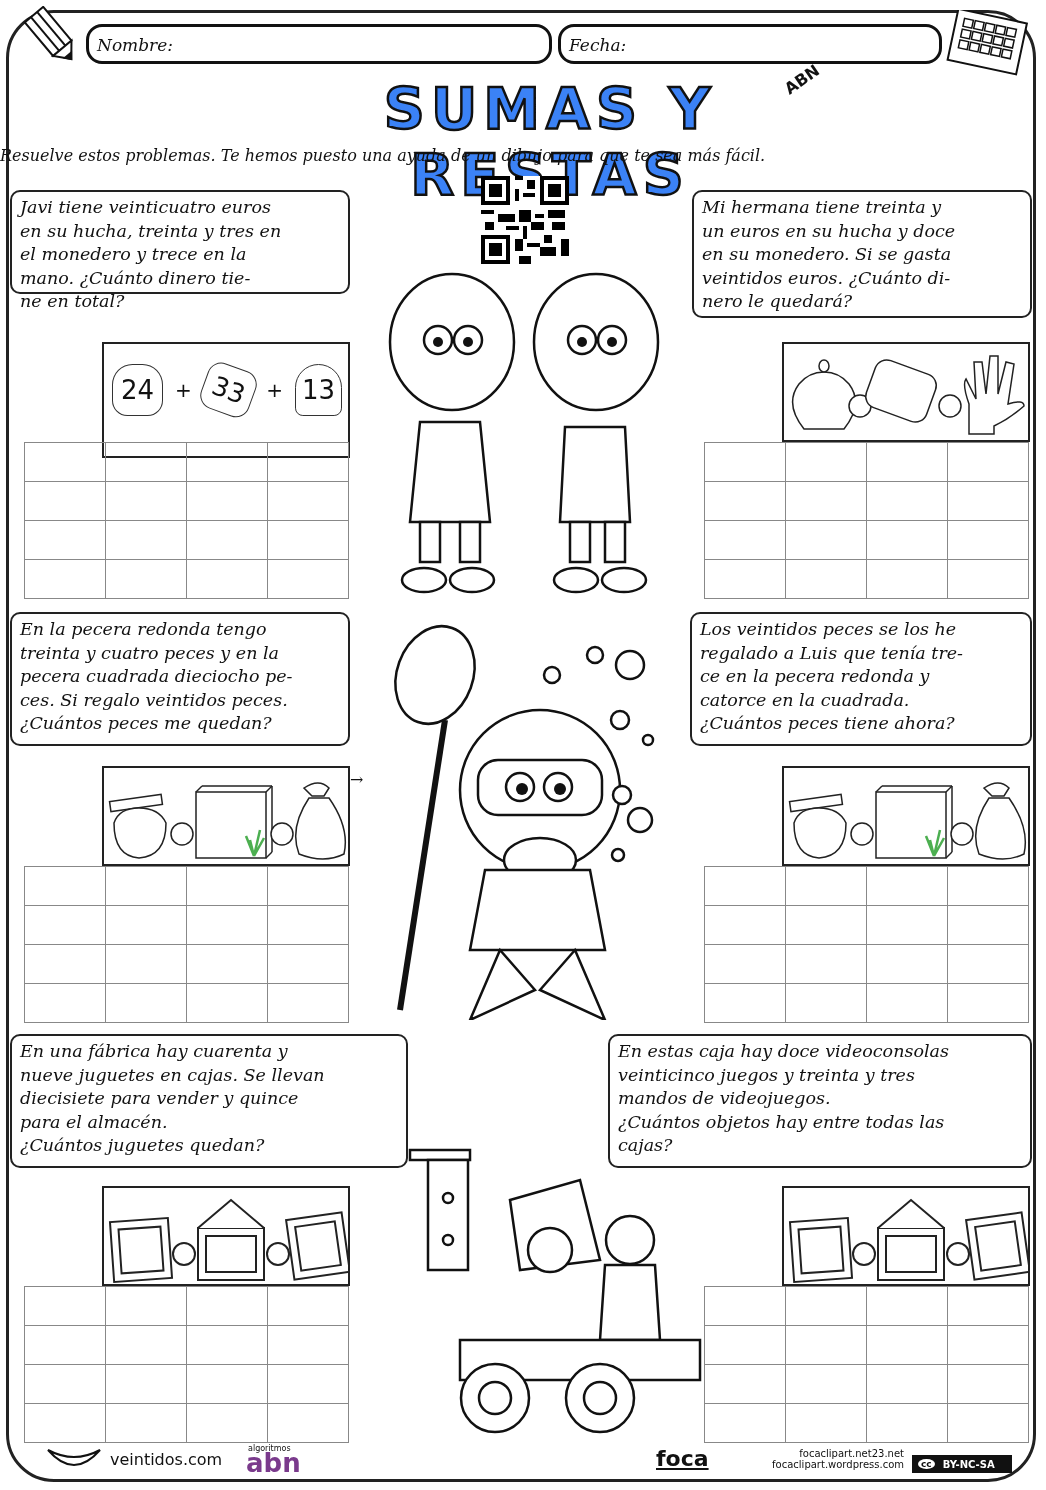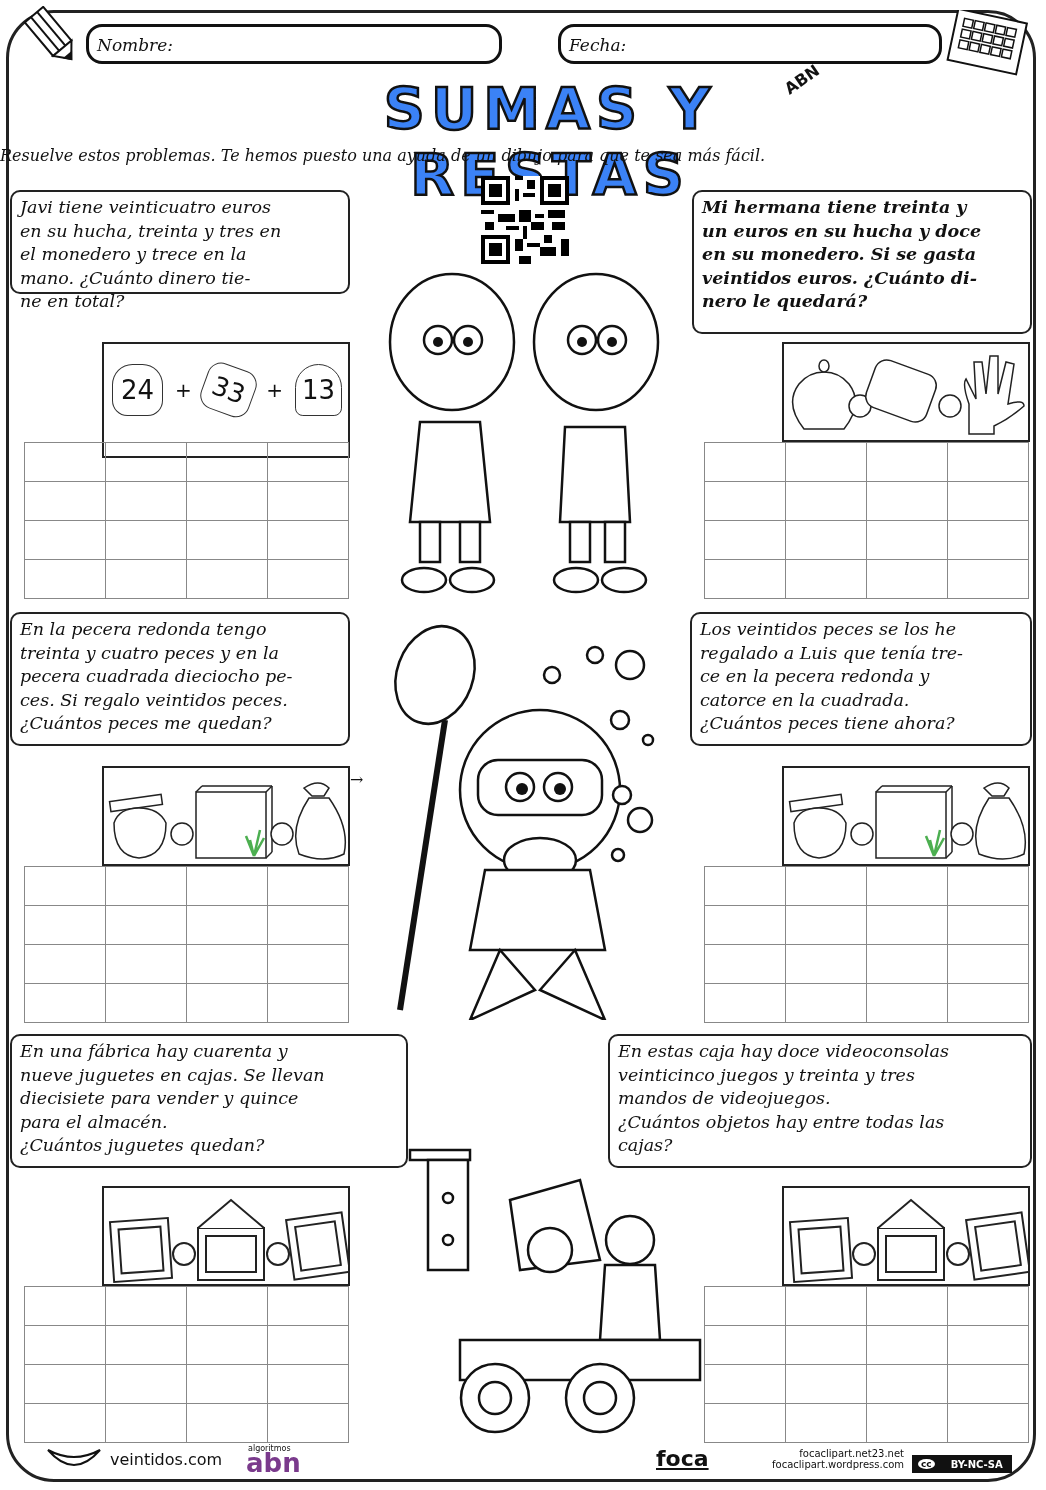--- a/index.html
+++ b/index.html
@@ -27,21 +27,21 @@
 
 <svg class="pencil" viewBox="0 0 60 60">
   <g transform="rotate(-40 30 30)" fill="#fff" stroke="#111" stroke-width="2">
     <rect x="18" y="2" width="24" height="44"></rect>
       <line x1="26" y1="2" x2="26" y2="46"></line>
       <line x1="34" y1="2" x2="34" y2="46"></line>
     <polygon points="18,46 42,46 30,60"></polygon>
       <polygon points="26,55 34,55 30,60" fill="#111"></polygon>
   </g>
 </svg>
-<div class="field" style="left:86px;width:416px;"><span>Nombre:</span></div>
+<div class="field" style="left:86px;width:466px;"><span>Nombre:</span></div>
 <div class="field" style="left:558px;width:384px;"><span>Fecha:</span></div>
 <svg class="calendar" viewBox="0 0 90 66">
   <g transform="rotate(12 45 33)" fill="#fff" stroke="#111" stroke-width="2">
     <rect x="8" y="6" width="70" height="52"></rect>
     <g stroke-width="1.5">
       <rect x="16" y="14" width="9" height="8"></rect>
         <rect x="27" y="14" width="9" height="8"></rect>
         <rect x="38" y="14" width="9" height="8"></rect>
         <rect x="49" y="14" width="9" height="8"></rect>
         <rect x="60" y="14" width="9" height="8"></rect>
@@ -134,21 +134,21 @@
       </tr>
       <tr>
         <td></td>
         <td></td>
         <td></td>
         <td></td>
       </tr>
 </tbody>
   </table>
 
-<div class="bubble" style="left:692px;top:190px;width:340px;height:144px;font-weight:bold;">Mi hermana tiene treinta y
+<div class="bubble" style="left:692px;top:190px;width:340px;height:128px;">Mi hermana tiene treinta y
 un euros en su hucha y doce
 en su monedero. Si se gasta
 veintidos euros. ¿Cuánto di-
 nero le quedará?</div>
 <div class="hint" style="left:782px;top:342px;width:248px;height:100px;">
   <svg width="244" height="96" viewBox="0 0 244 96">
     <g fill="#fff" stroke="#222" stroke-width="1.5">
       <path d="M20 85 Q0 60 15 40 Q25 28 40 28 Q55 28 65 40 Q80 60 60 85 Z"></path>
         <ellipse cx="40" cy="22" rx="5" ry="6"></ellipse>
       <circle cx="76" cy="62" r="11"></circle>
@@ -472,16 +472,16 @@
 <div class="footer" style="left:110px;top:1450px;font-size:16px;">veintidos.com</div>
 <div class="footer" style="left:238px;top:1444px;">
   <span style="font-size:8px;position:absolute;left:10px;top:0;text-align:center;">algoritmos</span>
   <span style="font-size:26px;font-weight:bold;color:#7a3a8c;position:absolute;left:8px;top:4px;">abn</span>
 </div>
 <div class="footer" style="left:656px;top:1446px;font-size:22px;font-weight:bold;text-decoration:underline;">foca</div>
 <div class="footer" style="left:770px;top:1448px;font-size:10px;line-height:11px;text-align:right;width:134px;">
   <div>focaclipart.net23.net</div>
   <div>focaclipart.wordpress.com</div>
 </div>
-<div class="footer" style="left:912px;top:1455px;height:18px;width:100px;background:#111;color:#fff;border:2px solid #111;font-size:10px;font-weight:bold;display:flex;align-items:center;gap:16px;padding-left:4px;box-sizing:border-box;">
+<div class="footer" style="left:912px;top:1455px;height:18px;width:100px;background:#111;color:#fff;border:2px solid #111;font-size:10px;font-weight:bold;display:flex;align-items:center;gap:8px;padding-left:4px;box-sizing:border-box;">
   <span style="background:#fff;color:#111;border-radius:50%;padding:0 3px;font-size:9px;">cc</span>
   <span>BY-NC-SA</span>
 </div>
 
 </body></html>

